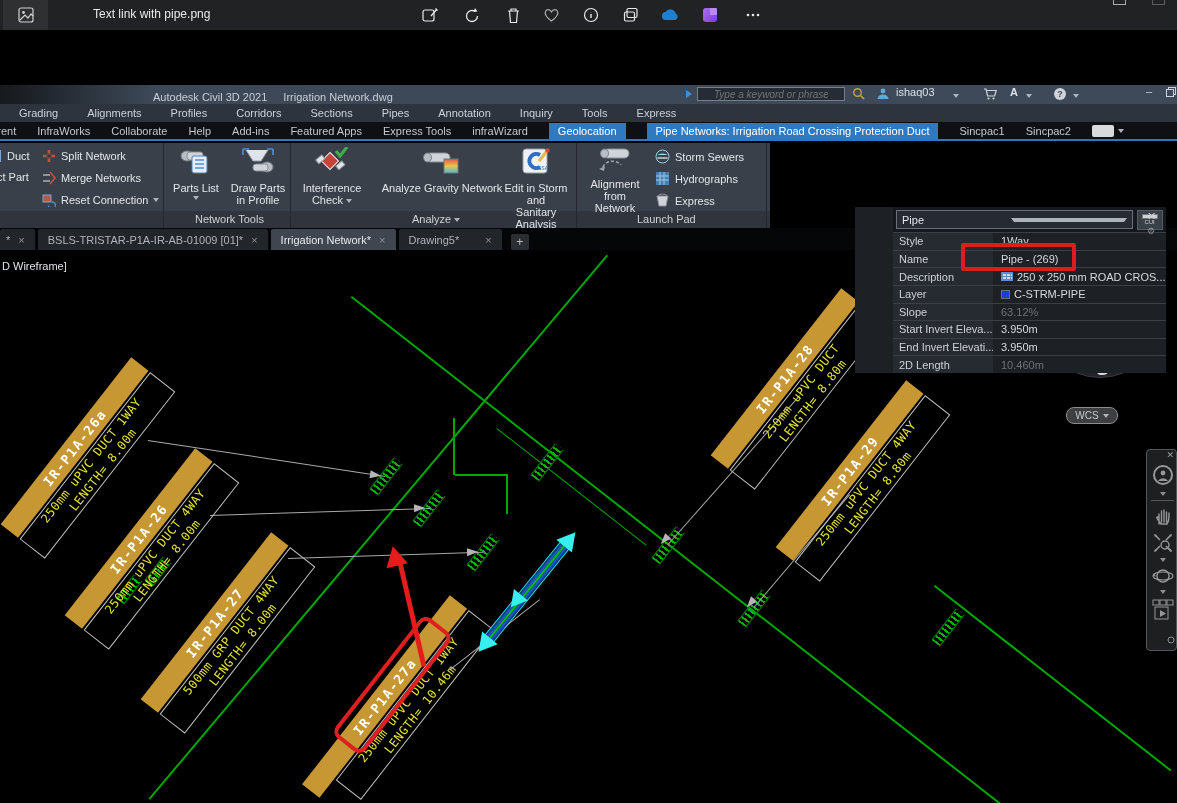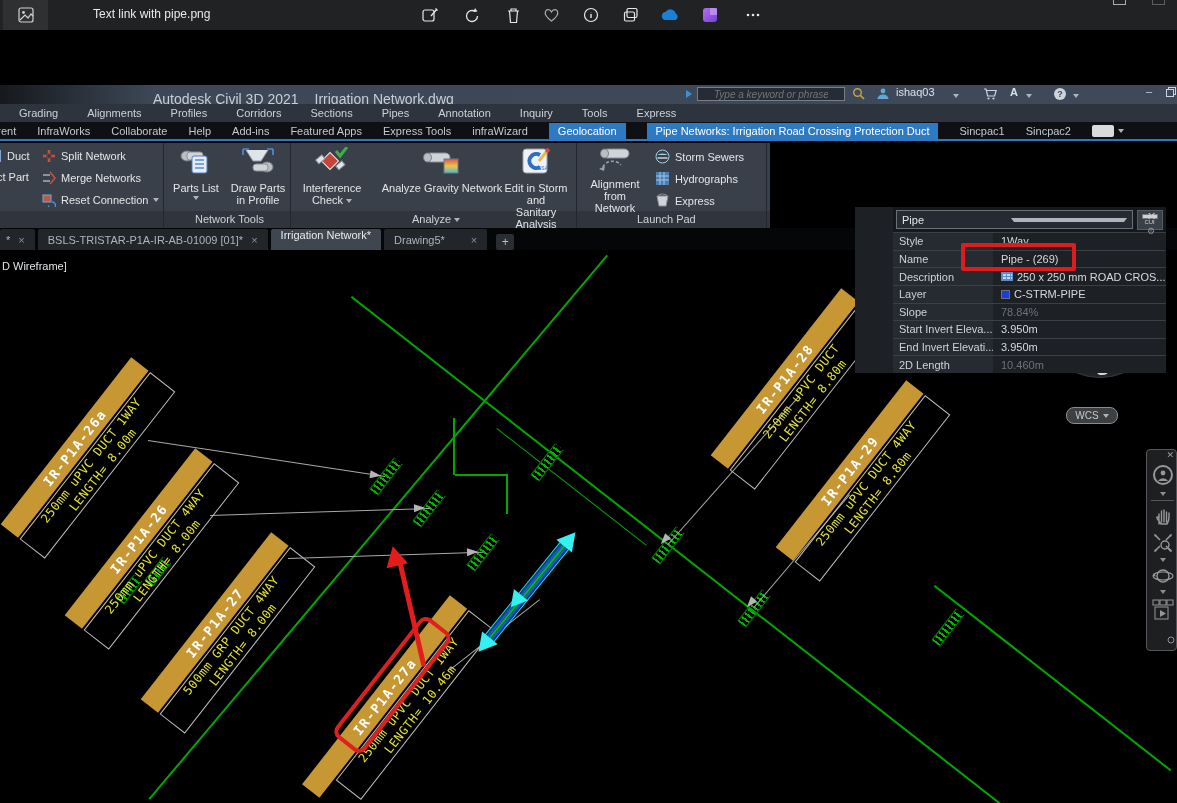--- a/index.html
+++ b/index.html
@@ -11,21 +11,21 @@
   .photos-bar { position:absolute; left:0; top:0; width:1177px; height:30px; background:#202224; }
   .photos-thumb { position:absolute; left:3px; top:0; width:45px; height:30px; background:#2e3032; display:flex; align-items:center; justify-content:center; }
   .photos-title { position:absolute; left:57px; top:7px; color:#e9eaeb; font-size:12px;margin-left:36px; }
   .pt-icon { position:absolute; top:5px; width:20px; height:20px; display:flex; align-items:center; justify-content:center; }
   .pt-icon svg { display:block; }
   .win-dash { position:absolute; top:0; width:13px; height:5px; border:1px solid #cfcfcf; border-top:none; opacity:.8; }
 
   
   .acad-titlebar { position:absolute; left:0; top:85px; width:1177px; height:19px;
     background:linear-gradient(to right, #16191d 0%, #3c4857 13%, #3e4a59 100%); }
-  .acad-title { position:absolute; left:153px; top:6px; font-size:14px; color:#c9ced5; }
+  .acad-title { position:absolute; left:153px; top:6px; font-size:11px; color:#c9ced5; }
   .acad-title span { margin-right:16px; }
   .search-exp { position:absolute; left:686px; top:5px; width:0; height:0; border-top:4px solid transparent; border-bottom:4px solid transparent; border-left:6px solid #3f8fd6; }
   .kw-search { position:absolute; left:697px; top:2px; width:148px; height:14px; background:#262c35; border:1px solid #777d87; color:#9aa0a9; font-size:10px; font-style:italic; padding:0 16px; }
   .tb-right { position:absolute; top:1px; font-size:11px; color:#dbe0e6; }
   .caret { display:inline-block; width:0; height:0; border-left:3.5px solid transparent; border-right:3.5px solid transparent; border-top:4px solid #aeb4bc; vertical-align:middle; }
 
   
   .ribbon-tabs { position:absolute; left:0; top:104px; width:1177px; height:18px; background:#2d343d; display:flex; align-items:center; gap:29px; padding-left:19px; }
   .ribbon-tabs span { font-size:11px; color:#ccd2d9; white-space:nowrap; }
   .ribbon-tabs2 { position:absolute; left:0; top:122px; width:1177px; height:19px; background:#0e1013; border-bottom:2px solid #2d79c0; display:flex; align-items:center; gap:21px; padding-left:0; }
@@ -40,21 +40,21 @@
   .panel-strip { position:absolute; left:0; top:68px; width:770px; height:17px; background:#30353d; }
   .psep { position:absolute; top:0; width:1px; height:85px; background:#24282e; }
   .plabel { position:absolute; top:70px; font-size:11px; color:#ced3d9; white-space:nowrap; }
   .smallbtn { position:absolute; display:flex; align-items:center; gap:5px; font-size:11px; color:#e2e6ea; white-space:nowrap; }
   .bigbtn { position:absolute; display:flex; flex-direction:column; align-items:center; font-size:11px; color:#e2e6ea; text-align:center; line-height:12px; }
   .bigbtn .ic { margin-bottom:3px; }
 
   
   .file-tabs { position:absolute; left:0; top:228px; width:1177px; height:22px; background:#050607; display:flex; align-items:flex-end; }
   .ftab { height:21px; display:flex; align-items:center; gap:8px; padding:0 10px; background:#22262b; color:#aeb4bb; font-size:11px; margin-right:3px; border-radius:2px 2px 0 0; white-space:nowrap; }
-  .ftab.active { background:#3f4650; color:#e7eaee;flex-direction:column; }
+  .ftab.active { background:#3f4650; color:#e7eaee; }
   .ftab .x { color:#8a9096; font-size:11px; }
   .ftab-plus { width:18px; height:16px; background:#2a2e33; color:#b9bec4; font-size:12px; display:flex; align-items:center; justify-content:center; margin-left:6px; border-radius:2px; }
 
   
   .viewport { position:absolute; left:0; top:250px; width:1177px; height:553px; background:#000; overflow:hidden; }
   .viewlabel { position:absolute; left:2px; top:10px; color:#dfe3e6; font-size:11px; z-index:6; }
 
   .gline { position:absolute; height:2px; background:#00a800; transform-origin:0 0; z-index:1; }
   .duct { position:absolute; width:40px; height:11px; transform-origin:50% 50%; z-index:2;
     background:repeating-linear-gradient(90deg,#00b400 0 2px, rgba(0,0,0,0) 2px 5px);
@@ -633,21 +633,21 @@
       <div class="pal-row">
         <div class="pal-label">Layer</div>
         <div class="pal-value">
             <span class="lay-ic"></span>
             <span>C-STRM-PIPE</span>
           </div>
       </div>
       <div class="pal-row">
         <div class="pal-label">Slope</div>
         <div class="pal-value dim">
-            <span>78.84%</span>
+            <span>63.12%</span>
           </div>
       </div>
       <div class="pal-row">
         <div class="pal-label">Start Invert Eleva...</div>
         <div class="pal-value">
             <span>3.950m</span>
           </div>
       </div>
       <div class="pal-row">
         <div class="pal-label">End Invert Elevati...</div>

